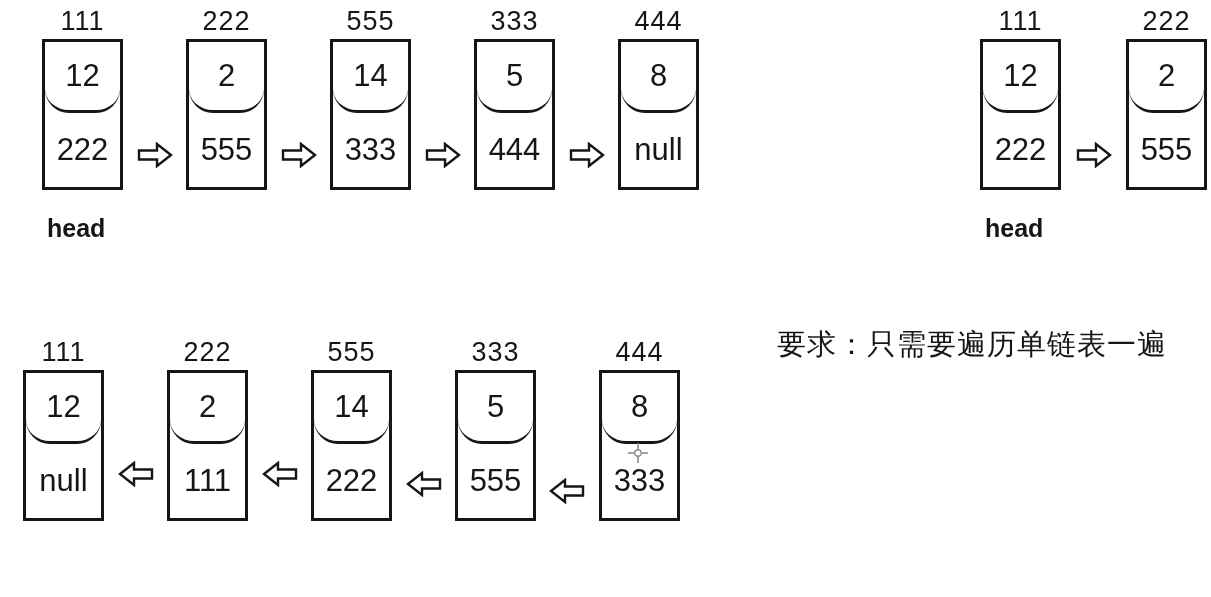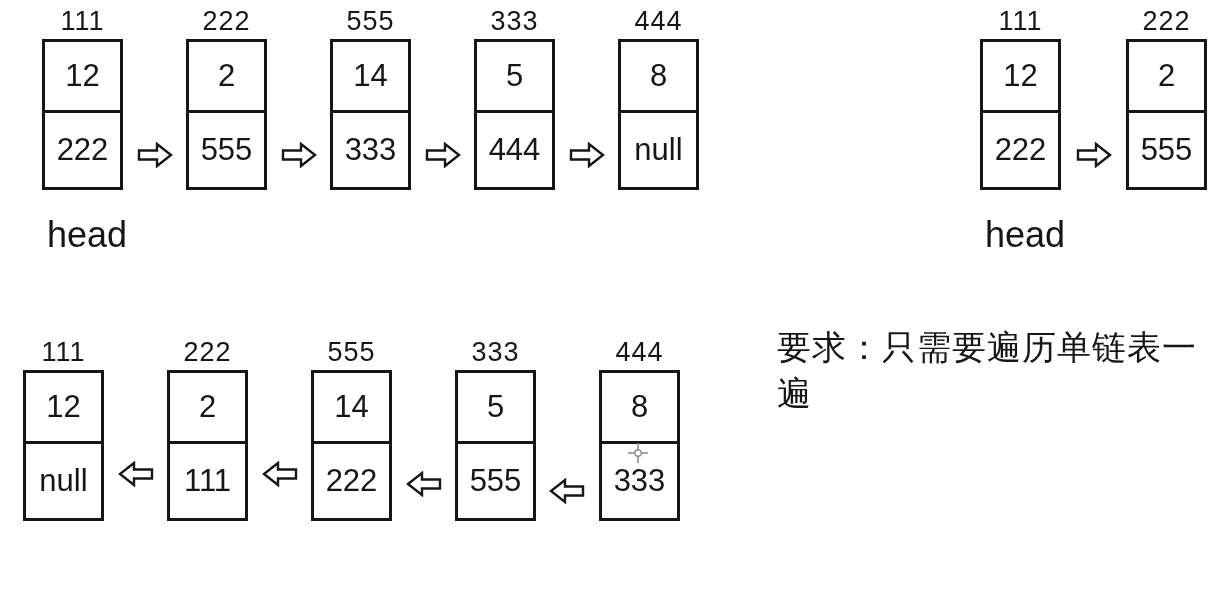--- a/index.html
+++ b/index.html
@@ -4,25 +4,25 @@
 <style>
   * { margin:0; padding:0; box-sizing:border-box; }
   html,body { background:#ffffff; }
   body { font-family:"Liberation Sans", sans-serif; color:#161616; }
   .stage { position:relative; width:1211px; height:597px; background:#ffffff; overflow:hidden; }
 
   .node  { position:absolute; width:81px; }
   .addr  { height:34px; font-size:27px; line-height:32px; text-align:center; letter-spacing:1px; }
   .box   { width:81px; border:3px solid #161616; background:#ffffff; }
   .cell  { display:flex; align-items:center; justify-content:center; font-size:31px; }
-  .cell.value { height:71px; border-bottom:3px solid #161616; }
+  .cell.value { height:71px; border-bottom:3px solid #161616;border-radius:24px; }
   .cell.next  { height:74px; }
 
-  .list-label { position:absolute; font-size:36px; }
-  .req-text   { position:absolute; font-size:34px; letter-spacing:1px; }
+  .list-label { position:absolute; font-size:25px;font-weight:bold; }
+  .req-text   { position:absolute; font-size:29px; letter-spacing:1px; }
 
   .arrow  { position:absolute; width:36px; height:26px; }
   .cursor { position:absolute; width:22px; height:22px; }
 </style>
 </head>
 <body>
 
 <div class="stage">
 
   <div class="node" style="left:42px; top:5px;">

